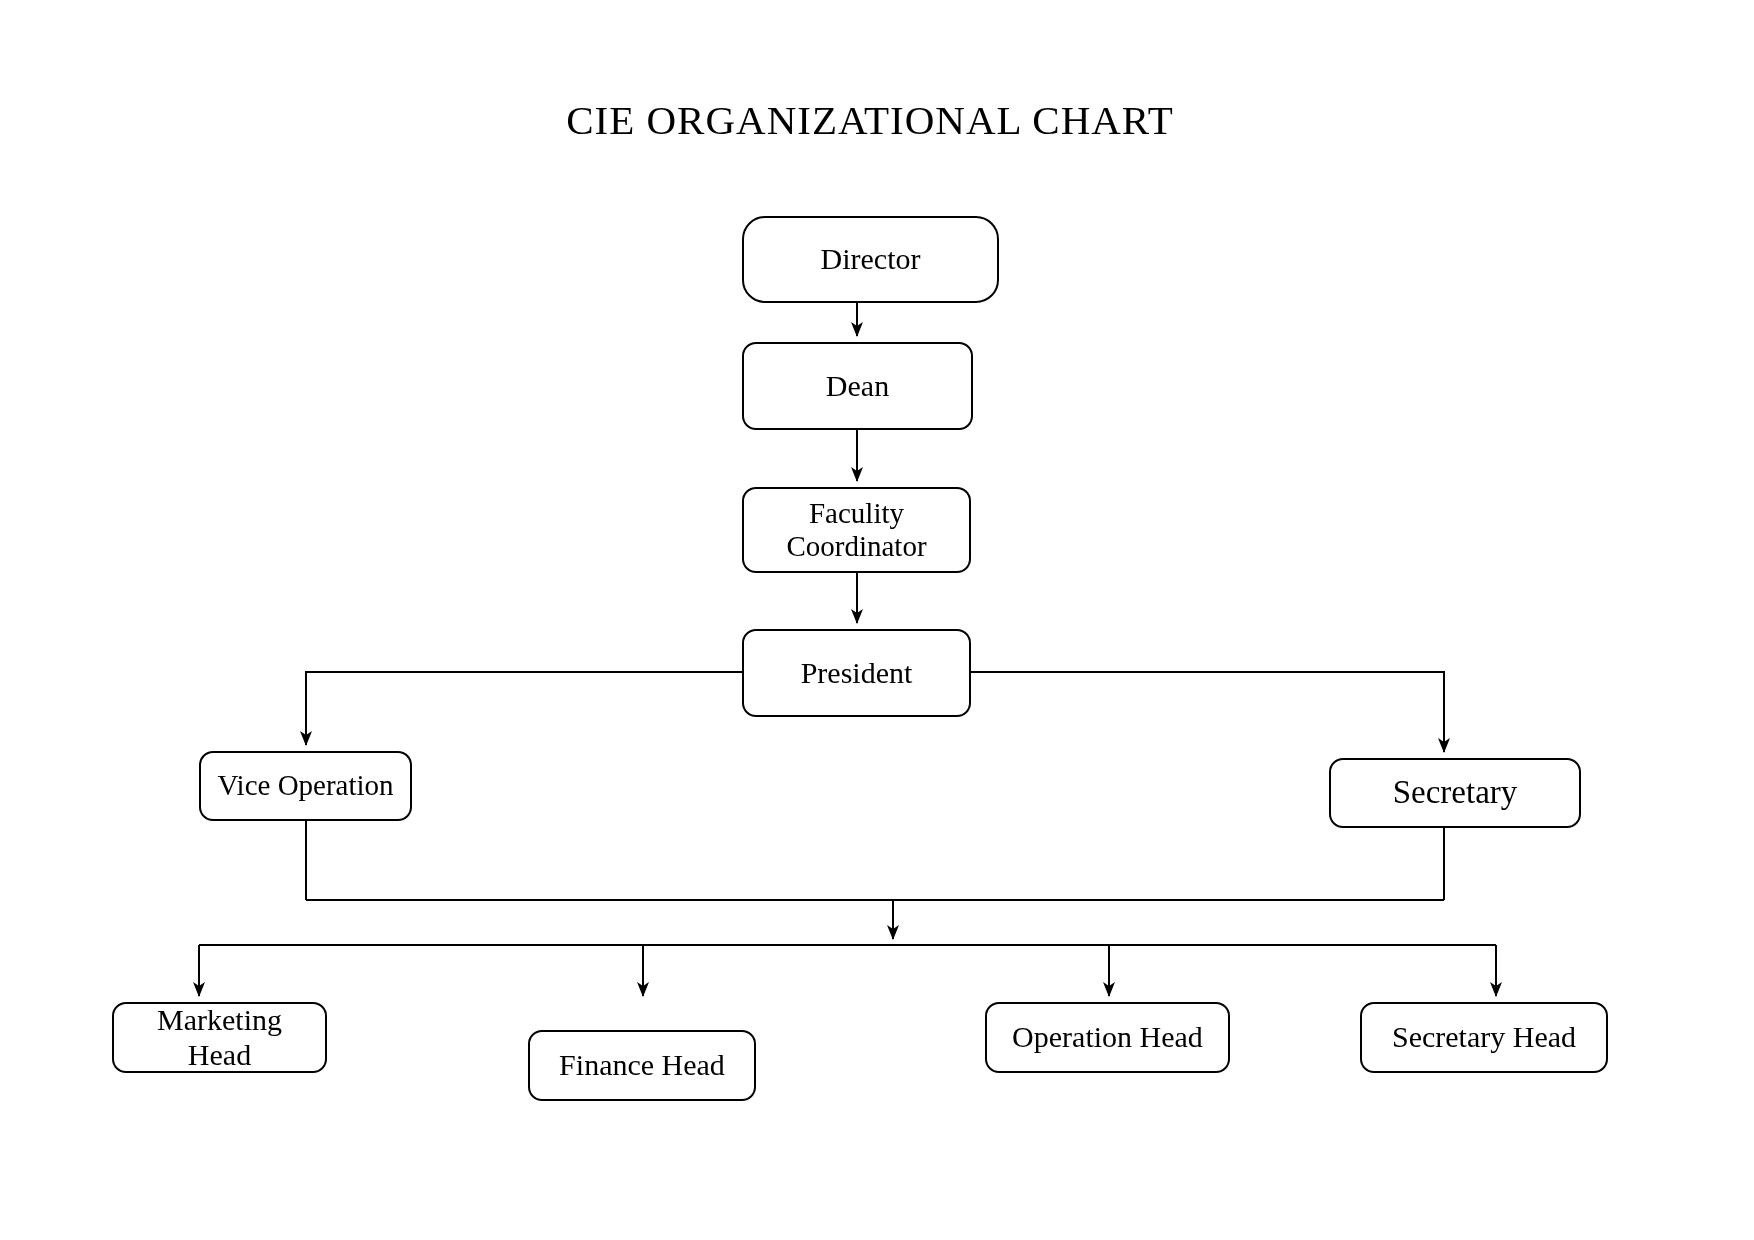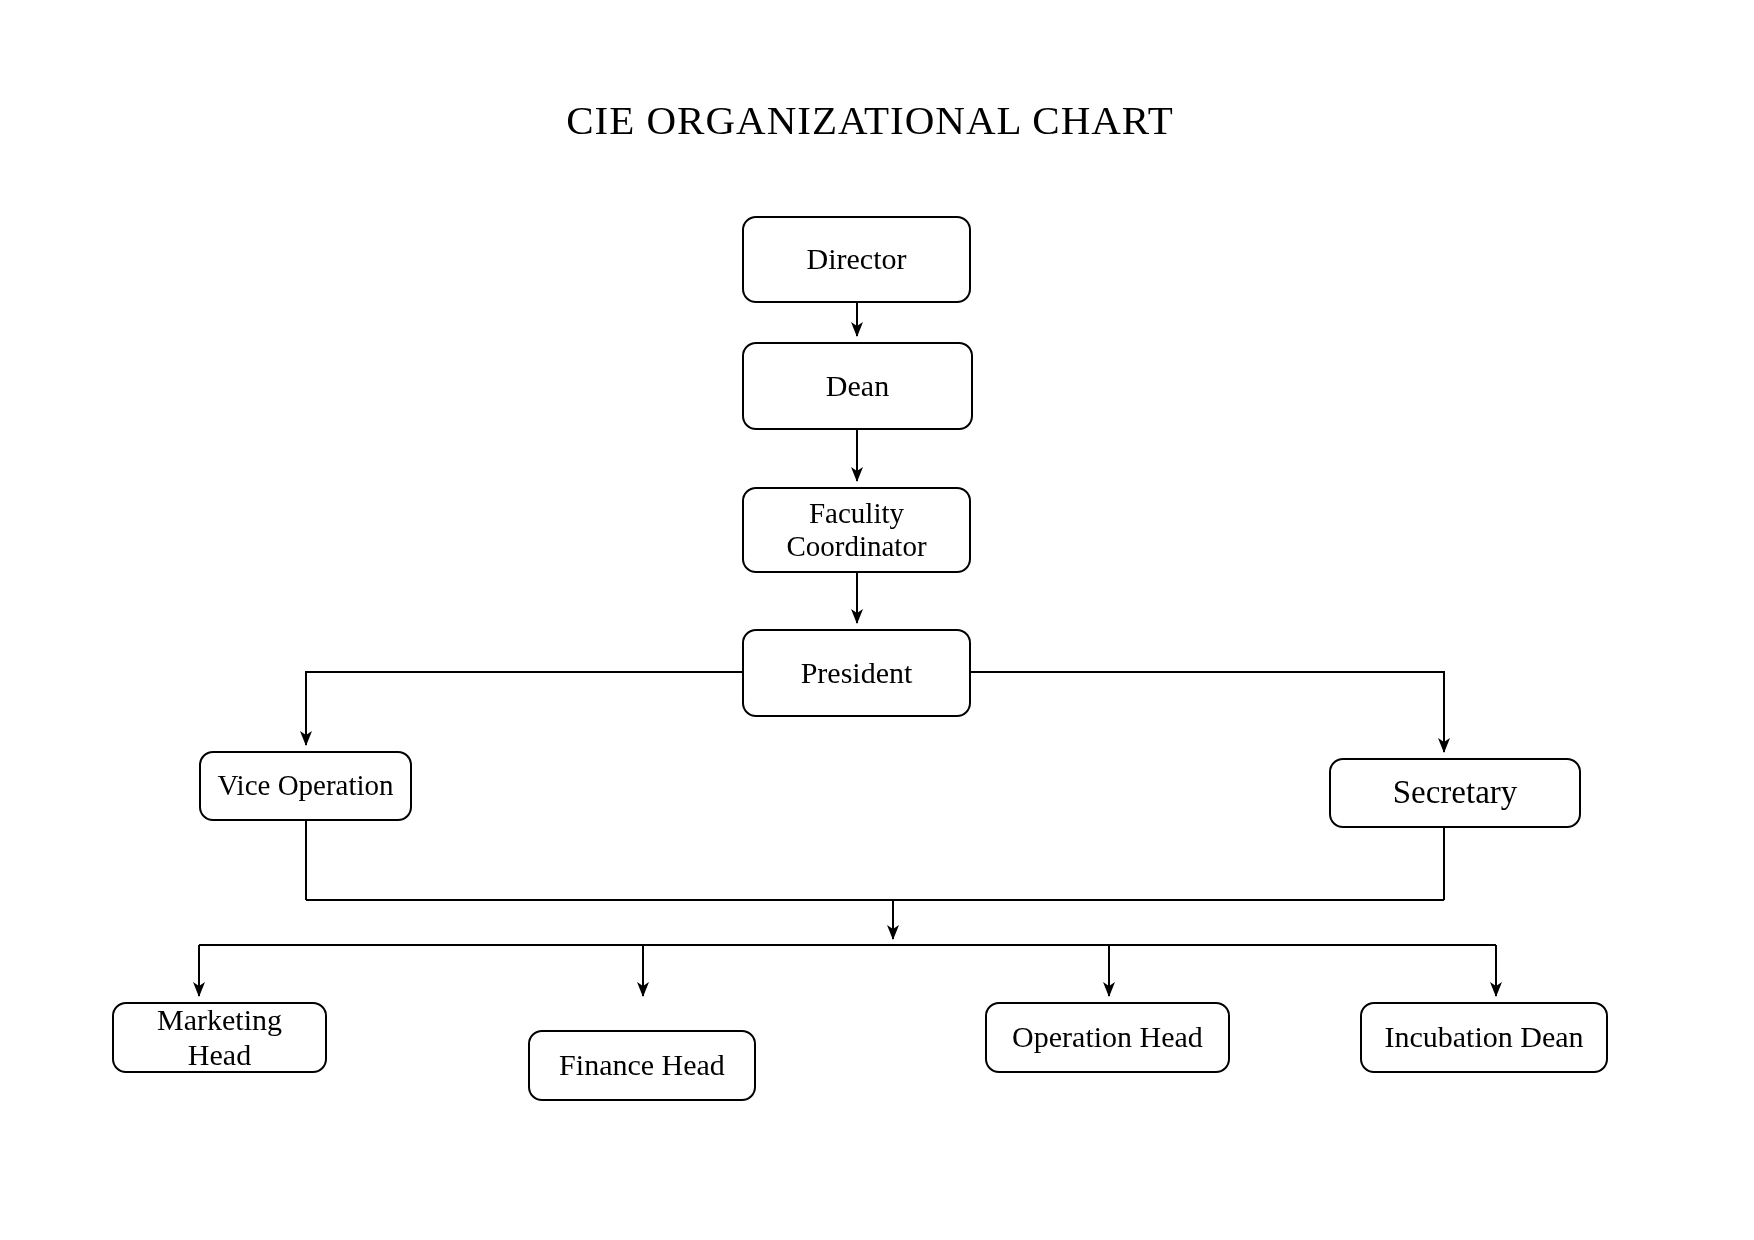--- a/index.html
+++ b/index.html
@@ -41,21 +41,21 @@
     border-radius: 14px;
     display: flex;
     align-items: center;
     justify-content: center;
     text-align: center;
     font-size: 30px;
     line-height: 1.15;
     padding: 4px 8px;
   }
   
-  #node-director            { left: 742px;  top: 216px;  width: 229px; height: 87px; }
+  #node-director            { left: 742px;  top: 216px;  width: 257px; height: 87px; border-radius: 23px; }
   #node-dean                { left: 742px;  top: 342px;  width: 231px; height: 88px; }
   #node-faculity-coordinator{ left: 742px;  top: 487px;  width: 229px; height: 86px; font-size: 29px; }
   #node-president           { left: 742px;  top: 629px;  width: 229px; height: 88px; }
   
   #node-vice-president      { left: 199px;  top: 751px;  width: 213px; height: 70px; font-size: 29px; }
   #node-secretary           { left: 1329px; top: 758px;  width: 252px; height: 70px; font-size: 33px; }
   
   #node-marketing-head      { left: 112px;  top: 1002px; width: 215px; height: 71px; }
   #node-finance-head        { left: 528px;  top: 1002px; width: 228px; height: 71px; margin-top: 28px; }
   #node-operation-head      { left: 985px;  top: 1002px; width: 245px; height: 71px; }
@@ -133,16 +133,16 @@
 
   <div class="node" id="node-finance-head">
     <span>Finance Head</span>
   </div>
 
   <div class="node" id="node-operation-head">
     <span>Operation Head</span>
   </div>
 
   <div class="node" id="node-incubation-head">
-    <span>Incubation Dean</span>
+    <span>Secretary Head</span>
   </div>
 
 </div>
 
 </body></html>

